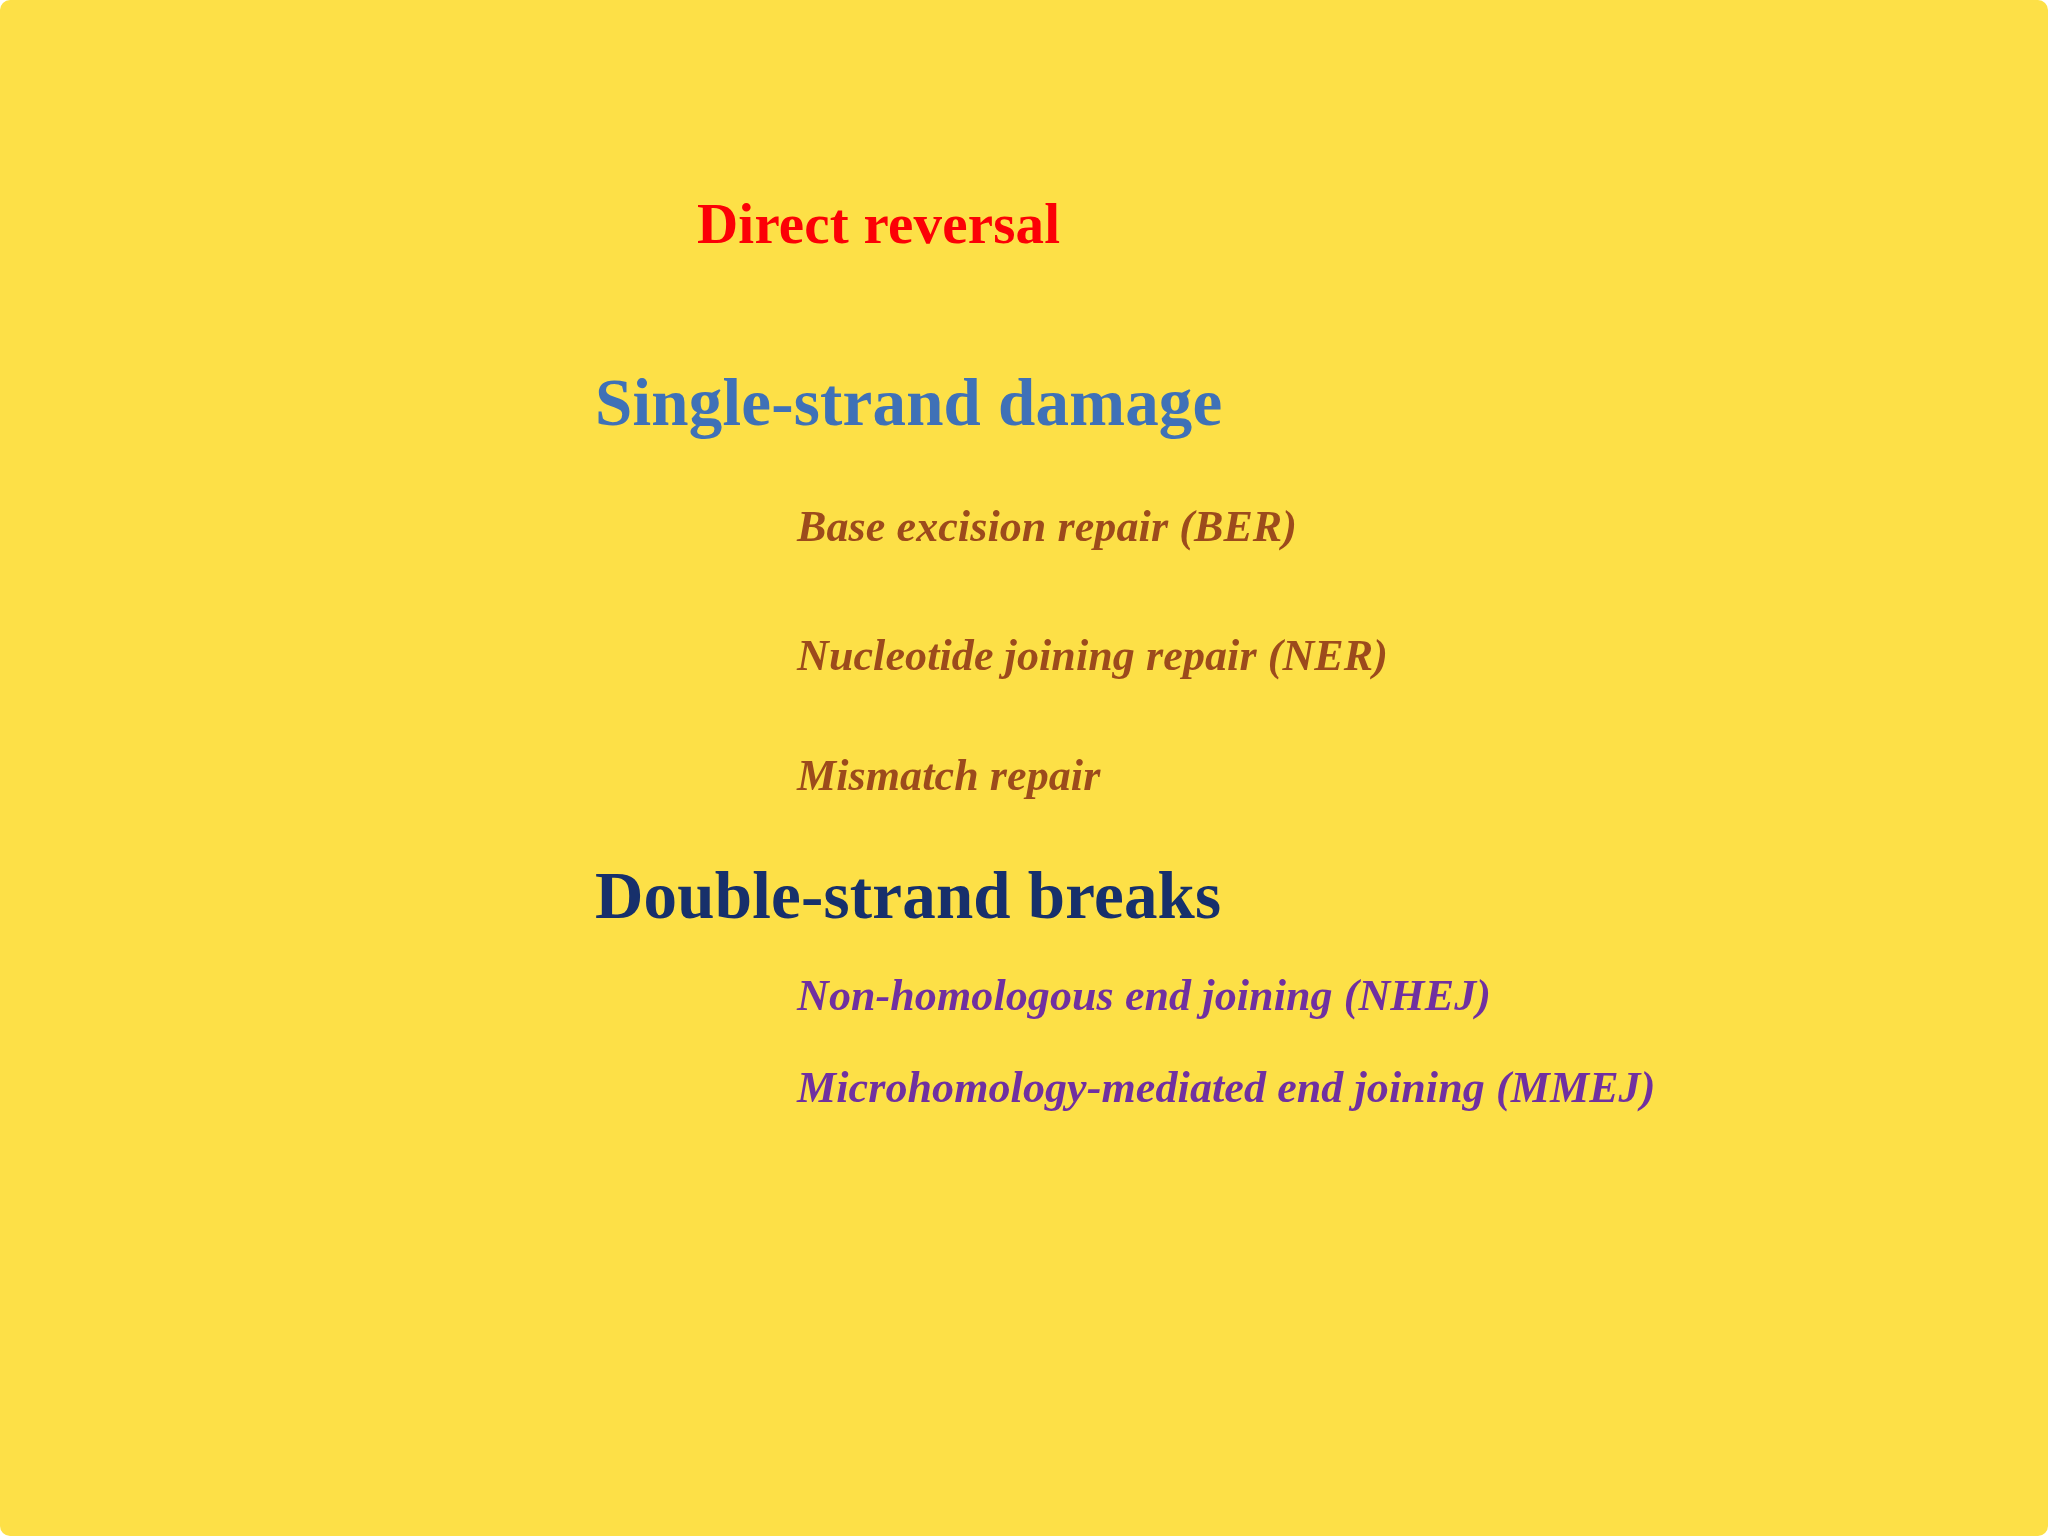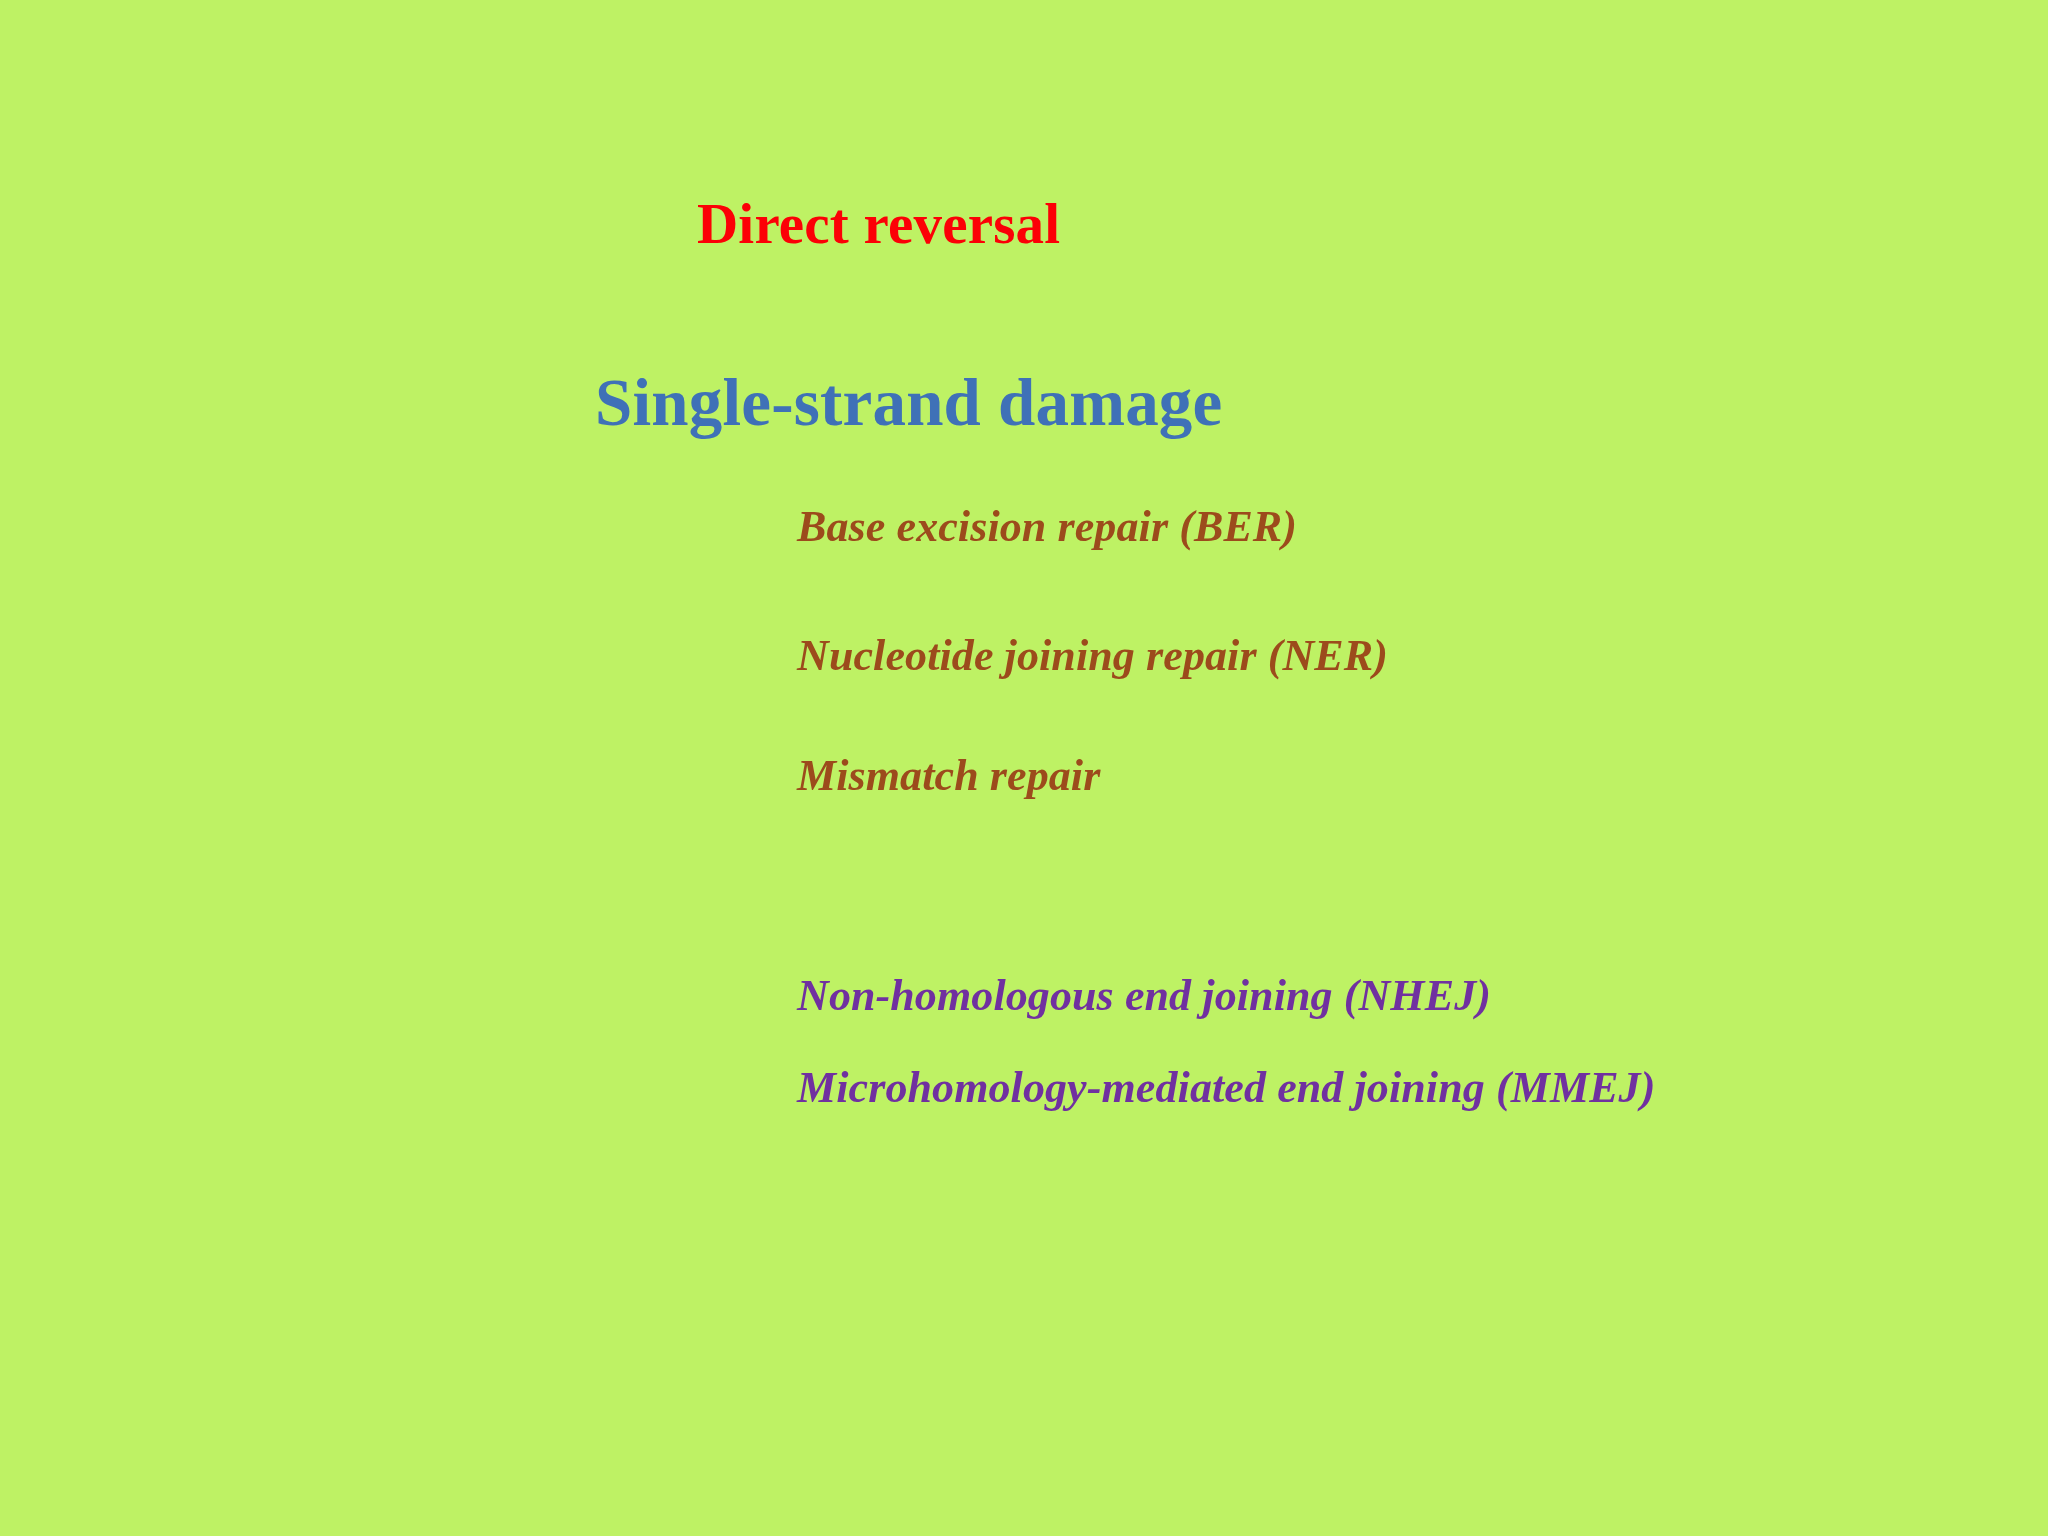--- a/index.html
+++ b/index.html
@@ -10,22 +10,23 @@
   }
 
   body {
     font-family: "Liberation Serif", "DejaVu Serif", serif;
   }
 
   .slide {
     position: relative;
     width: 2048px;
     height: 1536px;
-    background: #bef264;
+    background: #fde047;
     overflow: hidden;
+    border-radius: 10px;
   }
 
   
   .txt {
     position: absolute;
     margin: 0;
     padding: 0;
     white-space: pre;
     line-height: 1.12;
     font-family: "Liberation Serif", "DejaVu Serif", serif;
@@ -88,19 +89,20 @@
   <div class="txt title-direct-reversal">Direct reversal</div>
 
   <div class="txt heading heading-single-strand">Single-strand damage</div>
 
   <div class="txt item item-brown item-ber">Base excision repair (BER)</div>
 
   <div class="txt item item-brown item-ner">Nucleotide joining repair (NER)</div>
 
   <div class="txt item item-brown item-mmr">Mismatch repair</div>
 
+  <div class="txt heading heading-double-strand">Double-strand breaks</div>
 
   <div class="txt item item-purple item-nhej">Non-homologous end joining (NHEJ)</div>
 
   <div class="txt item item-purple item-mmej">Microhomology-mediated end joining (MMEJ)</div>
 
 
 </div>
 
 </body></html>

